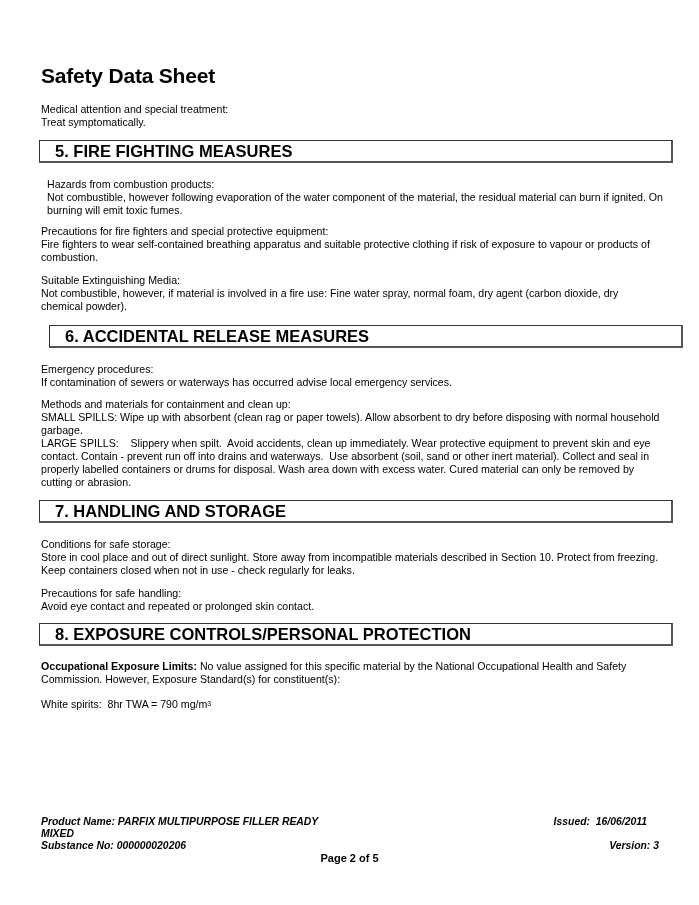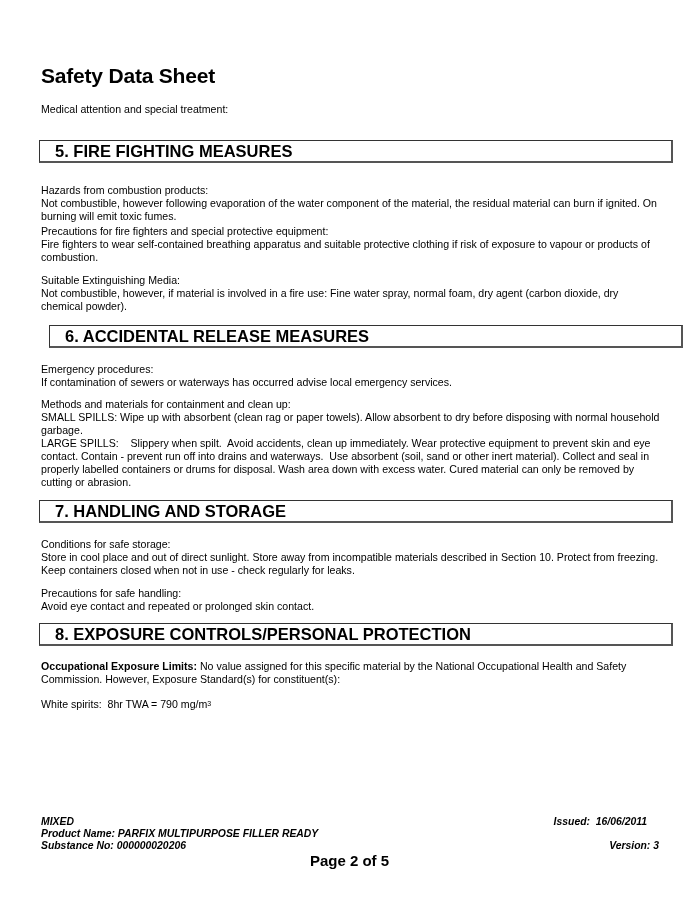--- a/index.html
+++ b/index.html
@@ -9,37 +9,38 @@
   .title { position: absolute; left: 41px; top: 64px; font-size: 21px; font-weight: bold; letter-spacing: -0.2px; }
   .block { position: absolute; left: 41px; width: 620px; font-size: 10.6px; line-height: 13px; }
   .block .lbl { font-weight: normal; display: block; }
   .block .txt { display: block; }
   .inline-lbl { font-weight: bold; }
   .sec { position: absolute; left: 39px; width: 616px; height: 20px; border: 1px solid #333;
          border-right: 2px solid #555; border-bottom: 2px solid #555;
          font-size: 16.5px; font-weight: bold; line-height: 20px; padding-left: 15px; box-sizing: content-box; }
   .footer { position: absolute; font-size: 10.4px; font-weight: bold; font-style: italic; line-height: 12px; }
   .pagenum { position: absolute; left: 0; width: 699px; text-align: center; top: 852px;
-             font-size: 15px; font-weight: bold; }
+             font-size: 11px; font-weight: bold; }
   sup.s { font-size: 7px; vertical-align: 2px; }
 </style>
 </head>
 <body>
 
 <div class="page">
 
   <div class="title">Safety Data Sheet</div>
 
   <div class="block" style="top:103px;">
     <span class="lbl">Medical attention and special treatment:</span>
+    <span class="txt">Treat symptomatically.</span>
   </div>
 
   <div class="sec" style="top:140px;">5. FIRE FIGHTING MEASURES</div>
 
-  <div class="block" style="top:184px;">
+  <div class="block" style="top:178px;margin-left:6px;">
     <span class="lbl">Hazards from combustion products:</span>
     <span class="txt">Not combustible, however following evaporation of the water component of the material, the residual material can burn if ignited. On burning will emit toxic fumes.</span>
   </div>
 
   <div class="block" style="top:225px;">
     <span class="lbl">Precautions for fire fighters and special protective equipment:</span>
     <span class="txt">Fire fighters to wear self-contained breathing apparatus and suitable protective clothing if risk of exposure to vapour or products of combustion.</span>
   </div>
 
   <div class="block" style="top:274px;">
@@ -77,22 +78,22 @@
   <div class="block" style="top:660px;">
     <span class="inline-lbl">Occupational Exposure Limits:</span>
     <span>No value assigned for this specific material by the National Occupational Health and Safety Commission. However, Exposure Standard(s) for constituent(s):</span>
   </div>
 
   <div class="block" style="top:697px;">
     <span style="white-space:pre;">White spirits:  8hr TWA = 790 mg/m</span><sup class="s">3</sup>
   </div>
 
   <div class="footer" style="left:41px; top:816px;">
+    <div>Product Name: PARFIX MULTIPURPOSE FILLER READY</div>
     <div>MIXED</div>
-    <div>Product Name: PARFIX MULTIPURPOSE FILLER READY</div>
     <div>Substance No: 000000020206</div>
   </div>
 
   <div class="footer" style="right:52px; top:816px; text-align:left; white-space:pre;">Issued:  16/06/2011</div>
   <div class="footer" style="right:40px; top:840px; text-align:right;">Version: 3</div>
 
   <div class="pagenum">Page 2 of 5</div>
 
 </div>
 

